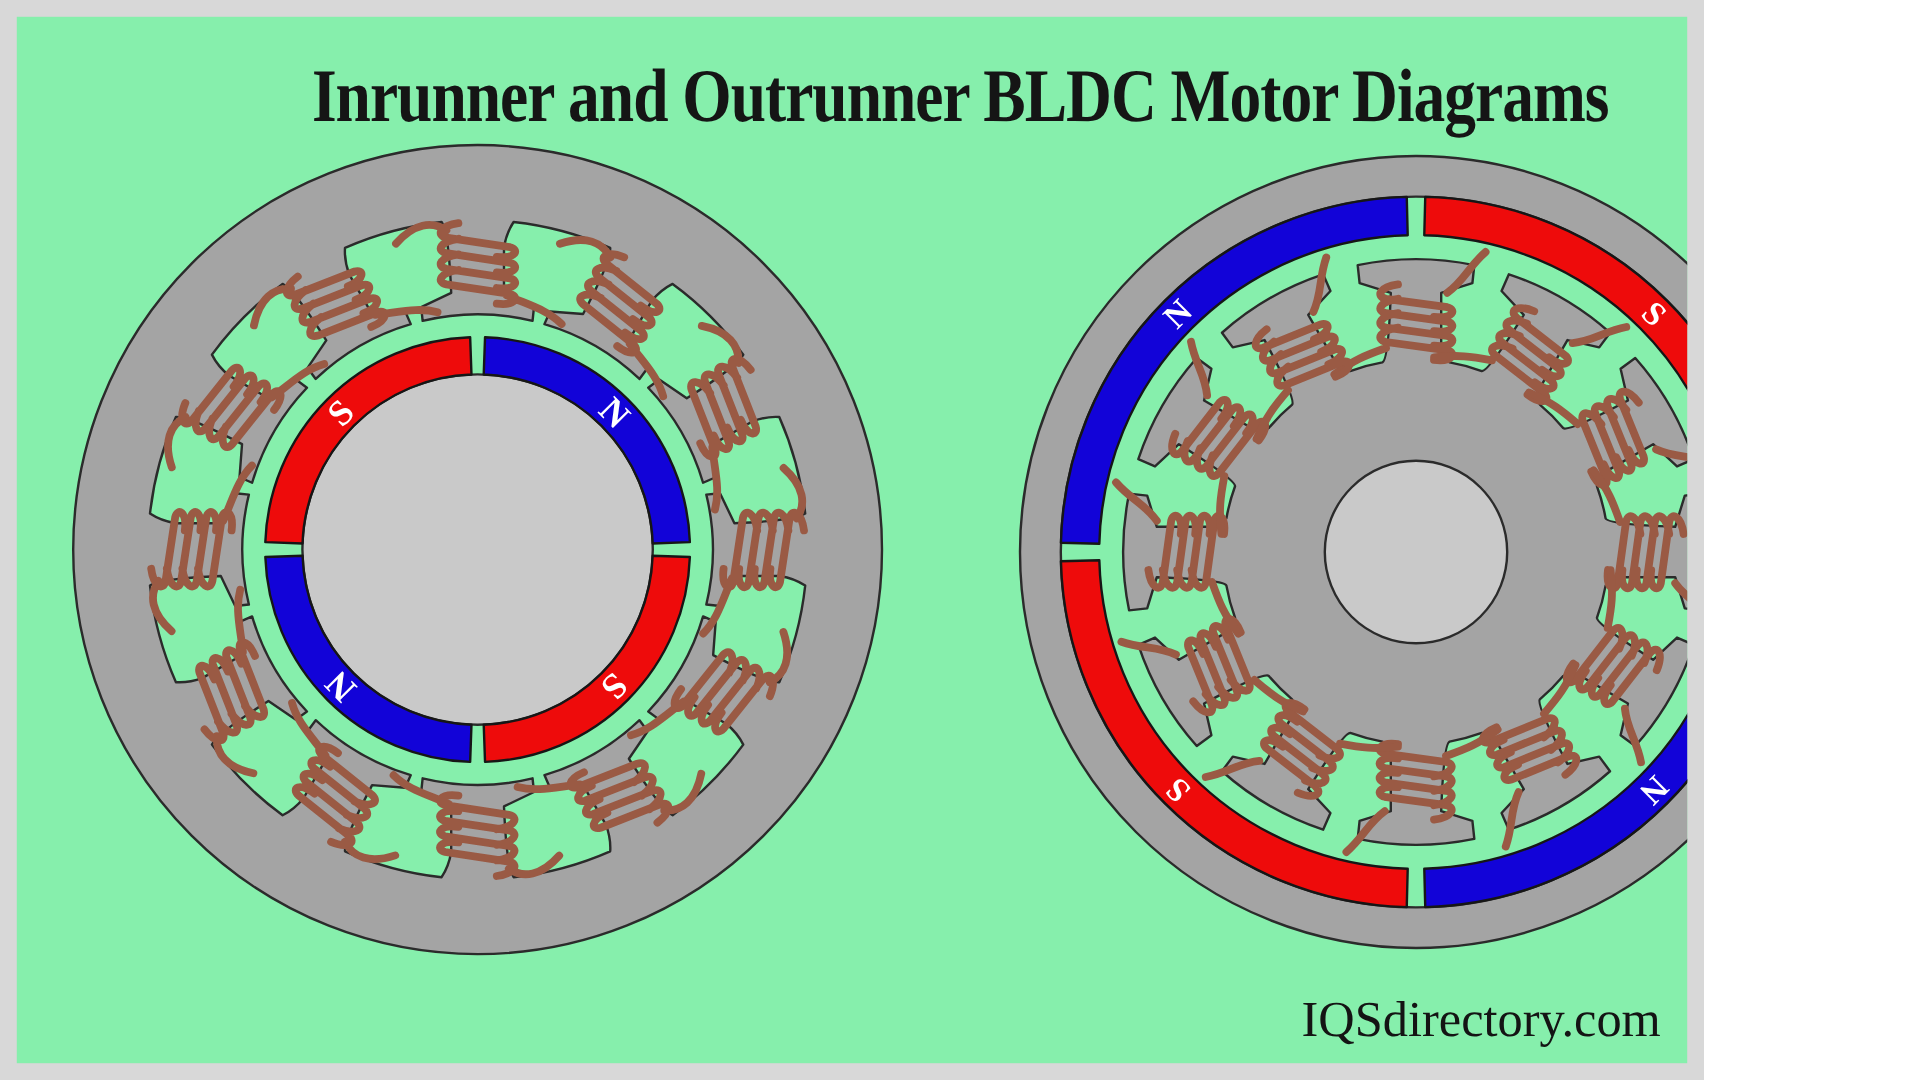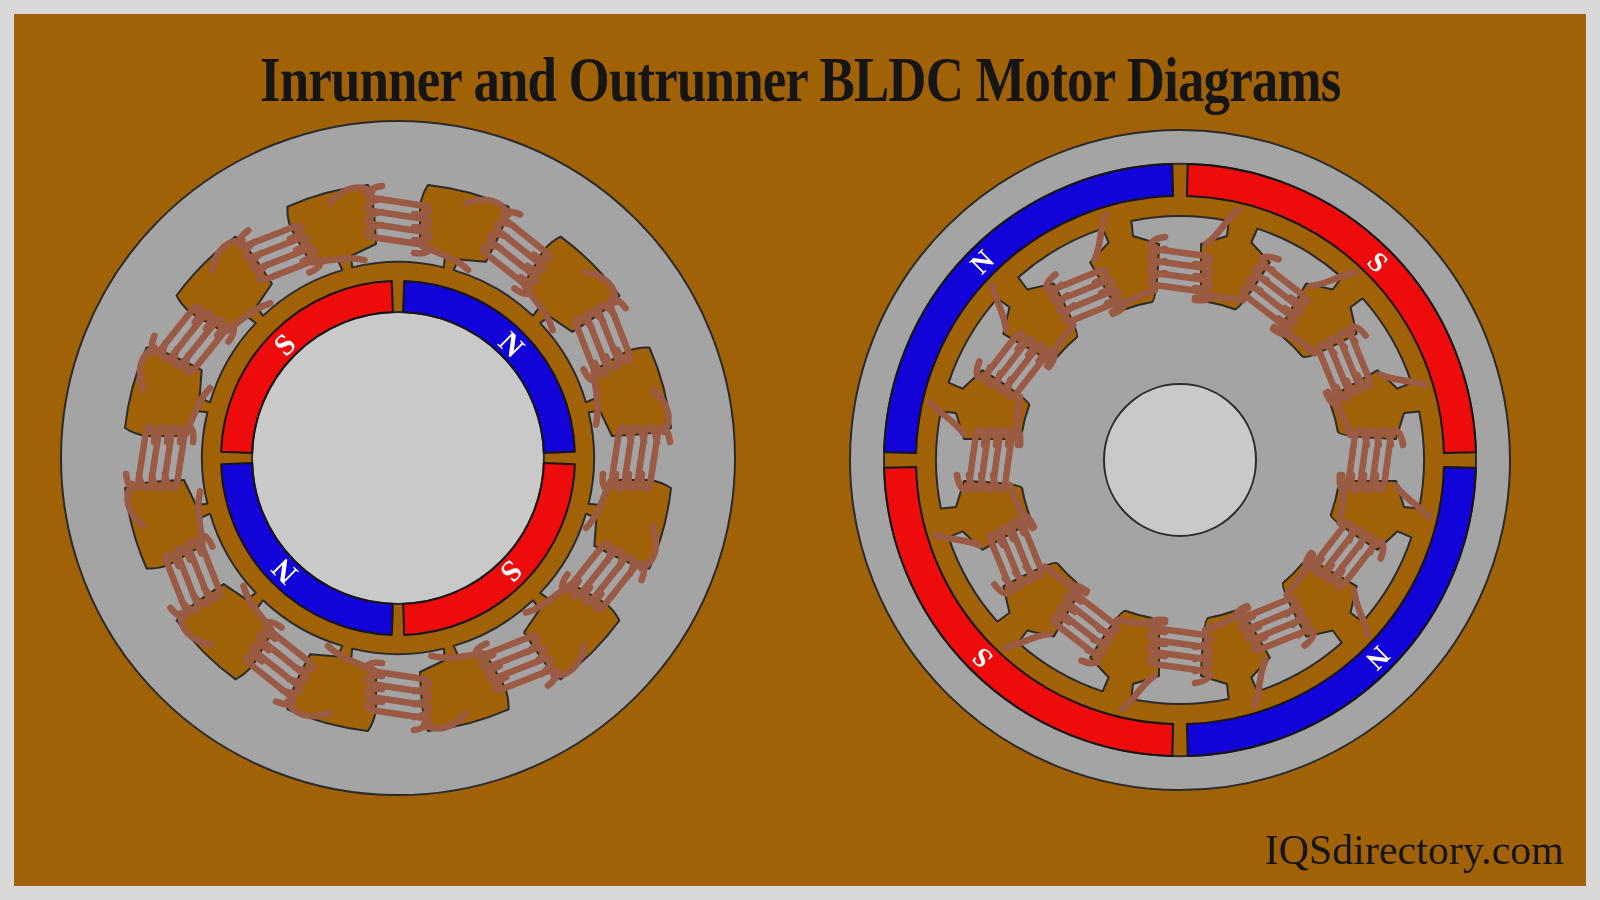--- a/index.html
+++ b/index.html
@@ -1,20 +1,20 @@
 <!DOCTYPE html>
 <html><head>
 <meta charset="utf-8">
 <style>
   html,body{margin:0;padding:0;background:#ffffff;}
   #stage{
     position:relative;
-    width:1600px;height:900px;
+    width:1420px;height:900px;
     box-sizing:border-box;
-    background:#a16207;
+    background:#86efac;
     border:14px solid #d8d8d8;
     overflow:hidden;
     font-family:"Liberation Serif", serif;
     padding-left:40px;
   }
   #diagram-svg{position:absolute;left:0;top:0;}
   .title-wrap{
     position:absolute;top:30px;left:0;width:1572px;
     text-align:center;z-index:5;
   }

